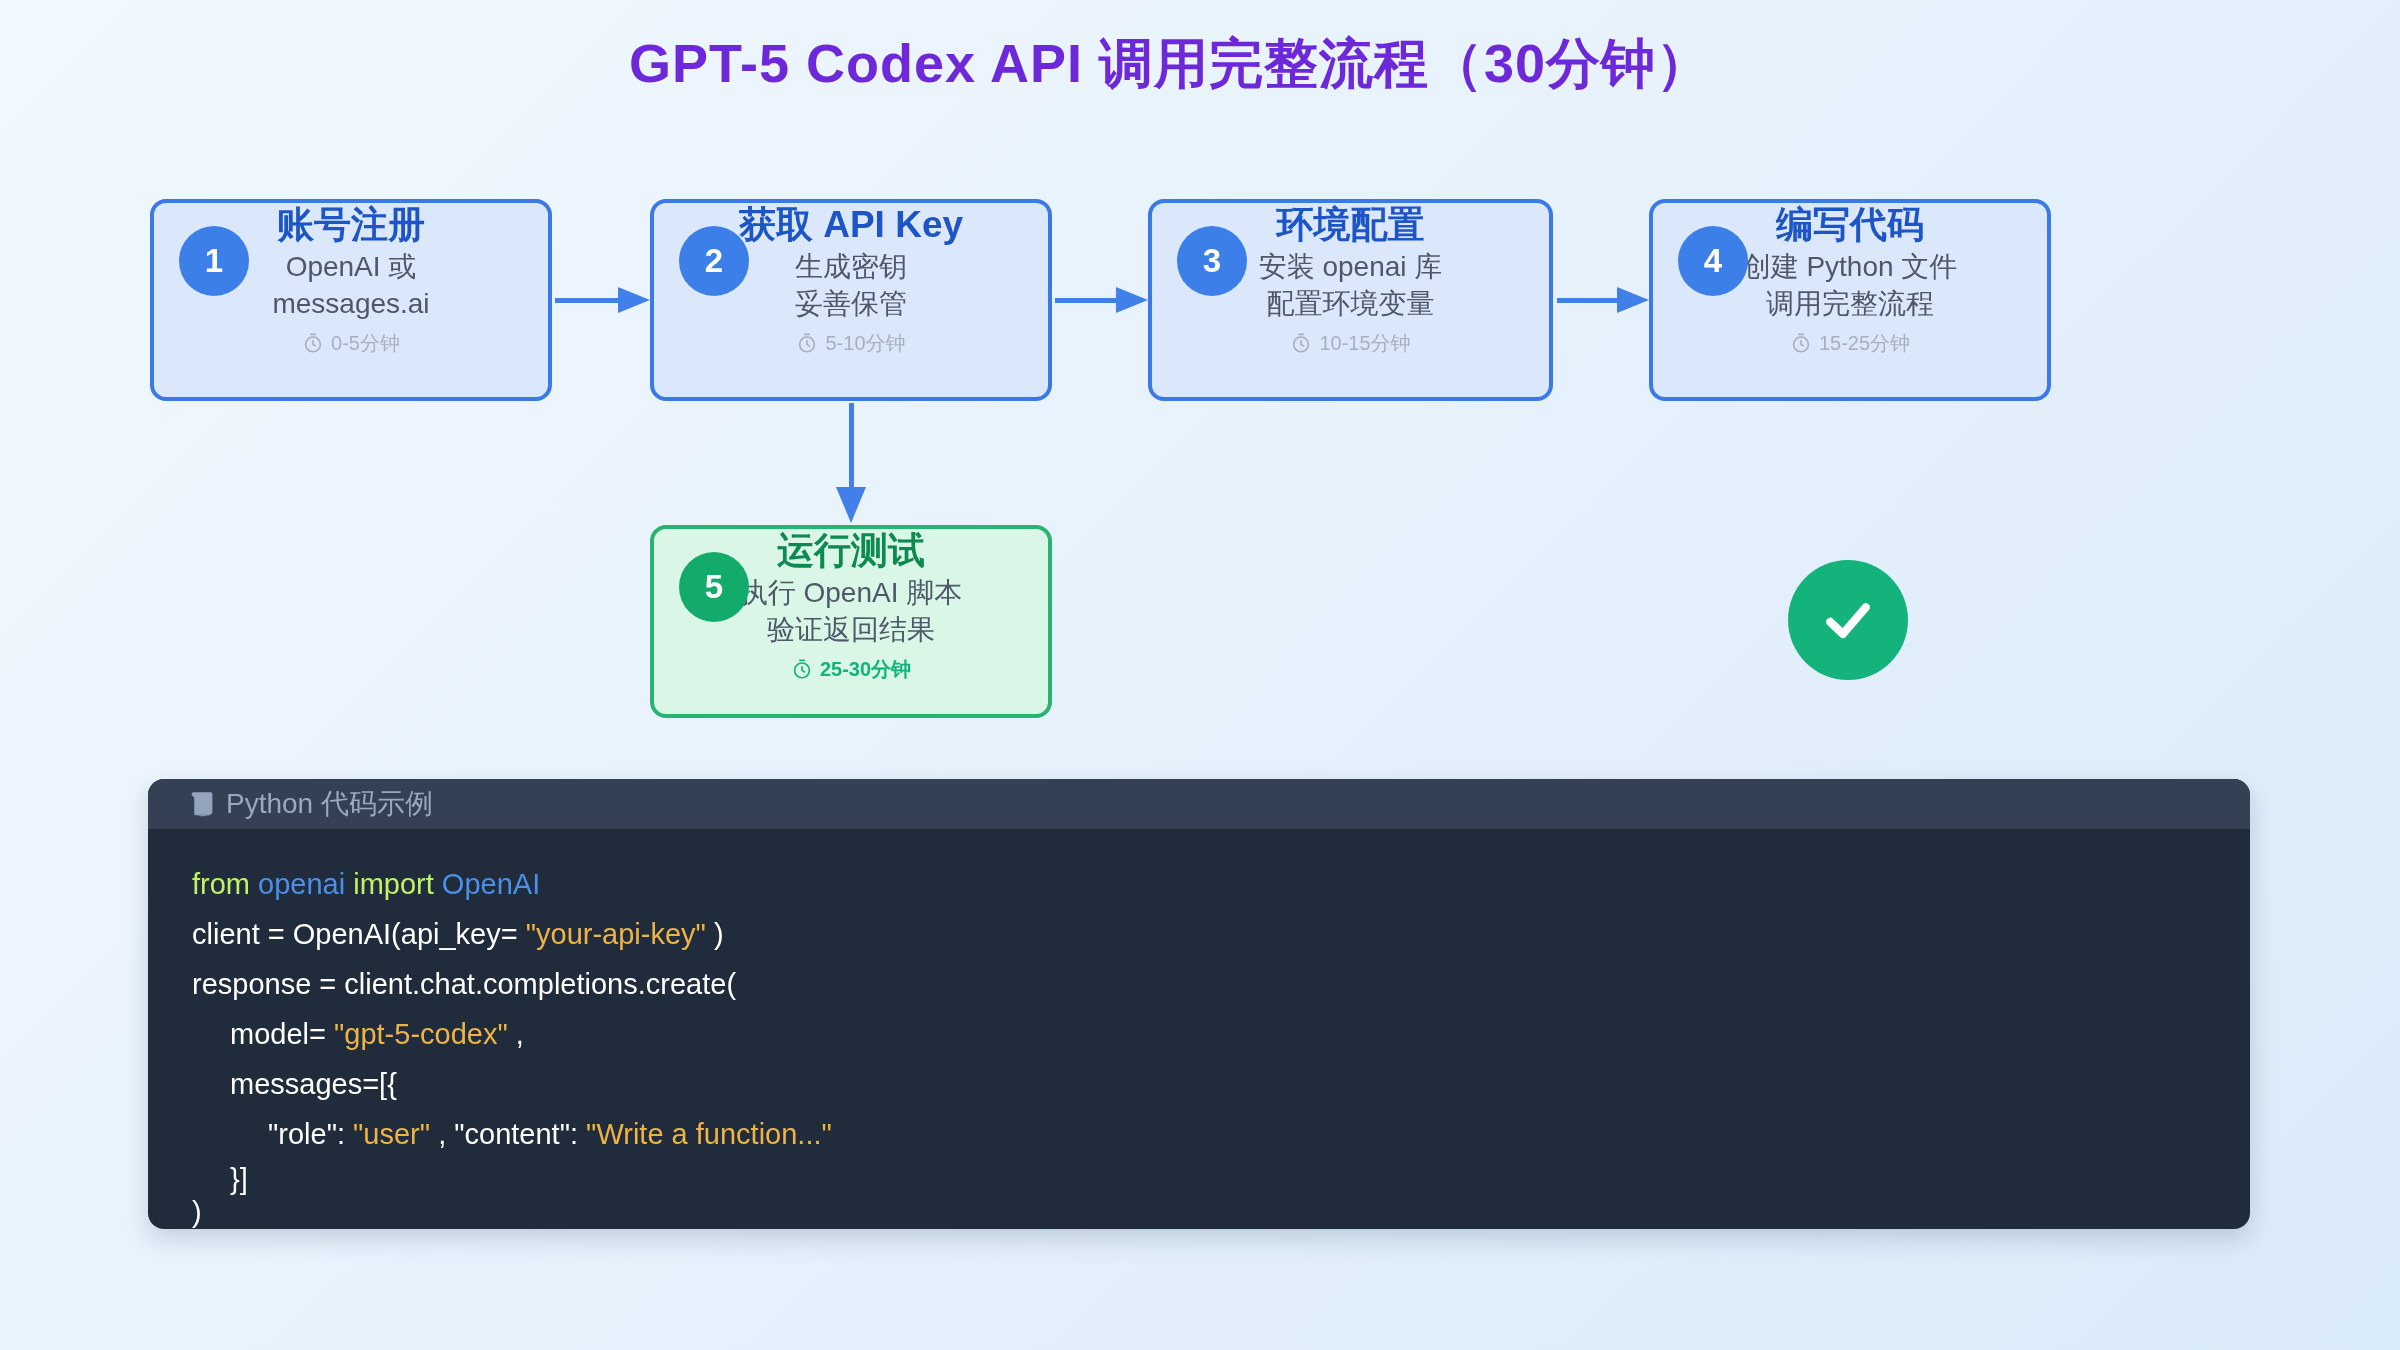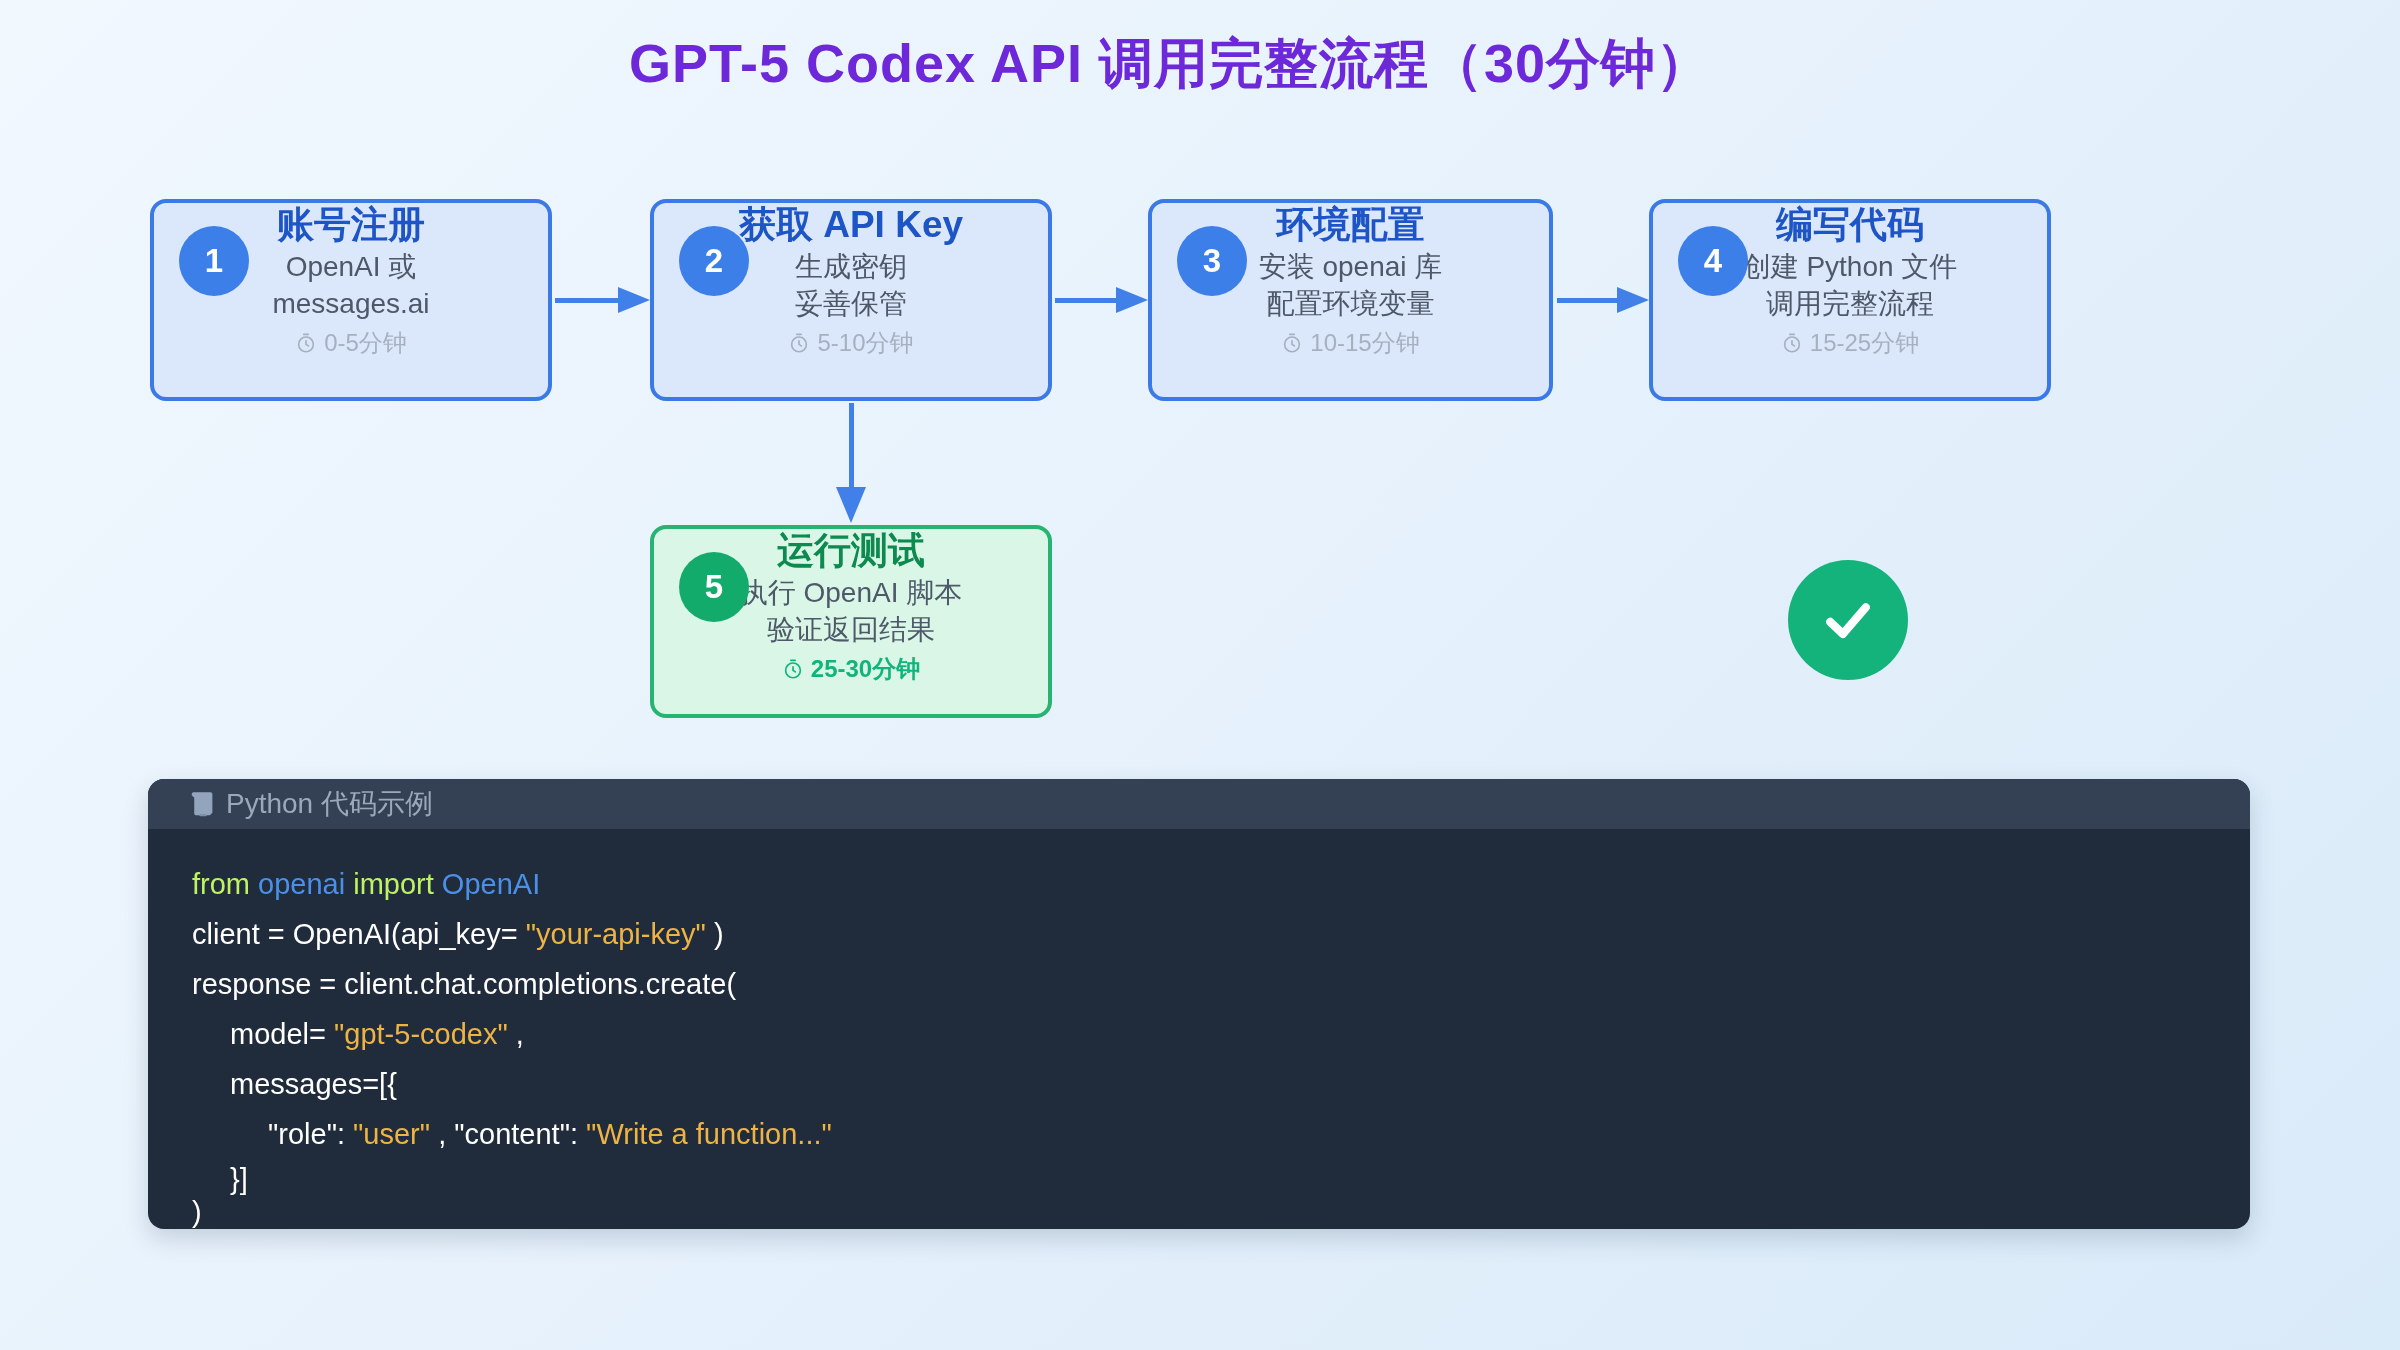--- a/index.html
+++ b/index.html
@@ -25,21 +25,21 @@
     line-height:70px;text-align:center;
   }
   .step.green .num{background:#12ab6c;}
   .stitle{
     font-size:37px;font-weight:bold;color:#1d55c6;line-height:44px;
   }
   .step.green .stitle{color:#0c8a50;}
   .sline{font-size:28px;color:#4d5968;line-height:35px;margin-top:2px;}
   .sline:first-of-type{margin-top:8px;}
   .stime{
-    margin-top:8px;font-size:24px;color:#a6b1c0;line-height:28px;
+    margin-top:8px;font-size:20px;color:#a6b1c0;line-height:28px;
     display:flex;align-items:center;justify-content:center;gap:7px;
   }
   .step.green .stime{color:#0fb57d;font-weight:bold;}
   .clock{display:inline-flex;align-items:center;}
   
   .harrow{position:absolute;height:26px;}
   .harrow .shaft{position:absolute;left:0;top:11px;height:5px;background:#4080e8;}
   .harrow .head{position:absolute;right:0;top:0;width:0;height:0;
     border-left:32px solid #4080e8;border-top:13px solid transparent;border-bottom:13px solid transparent;}
   .varrow{position:absolute;width:30px;}

